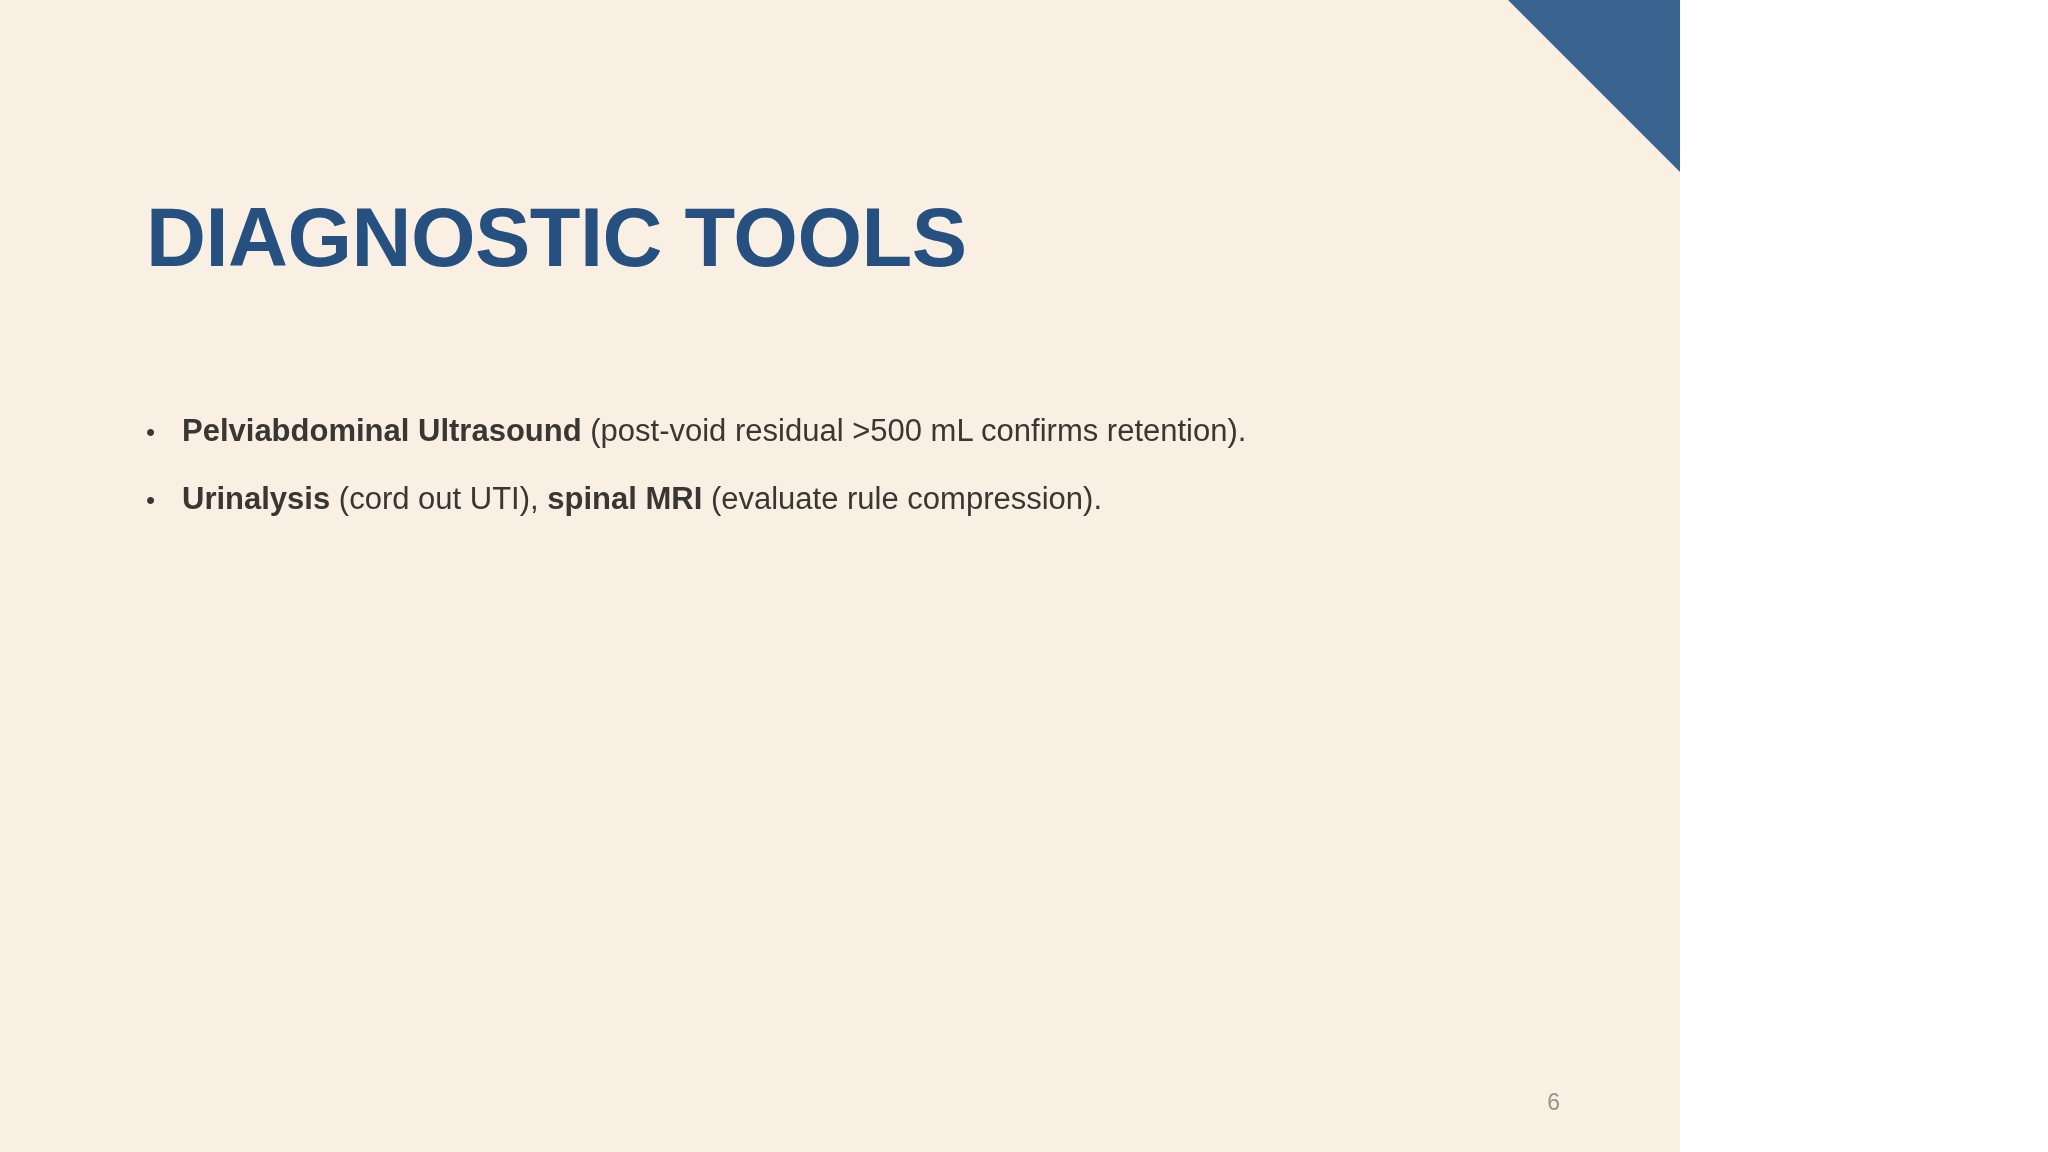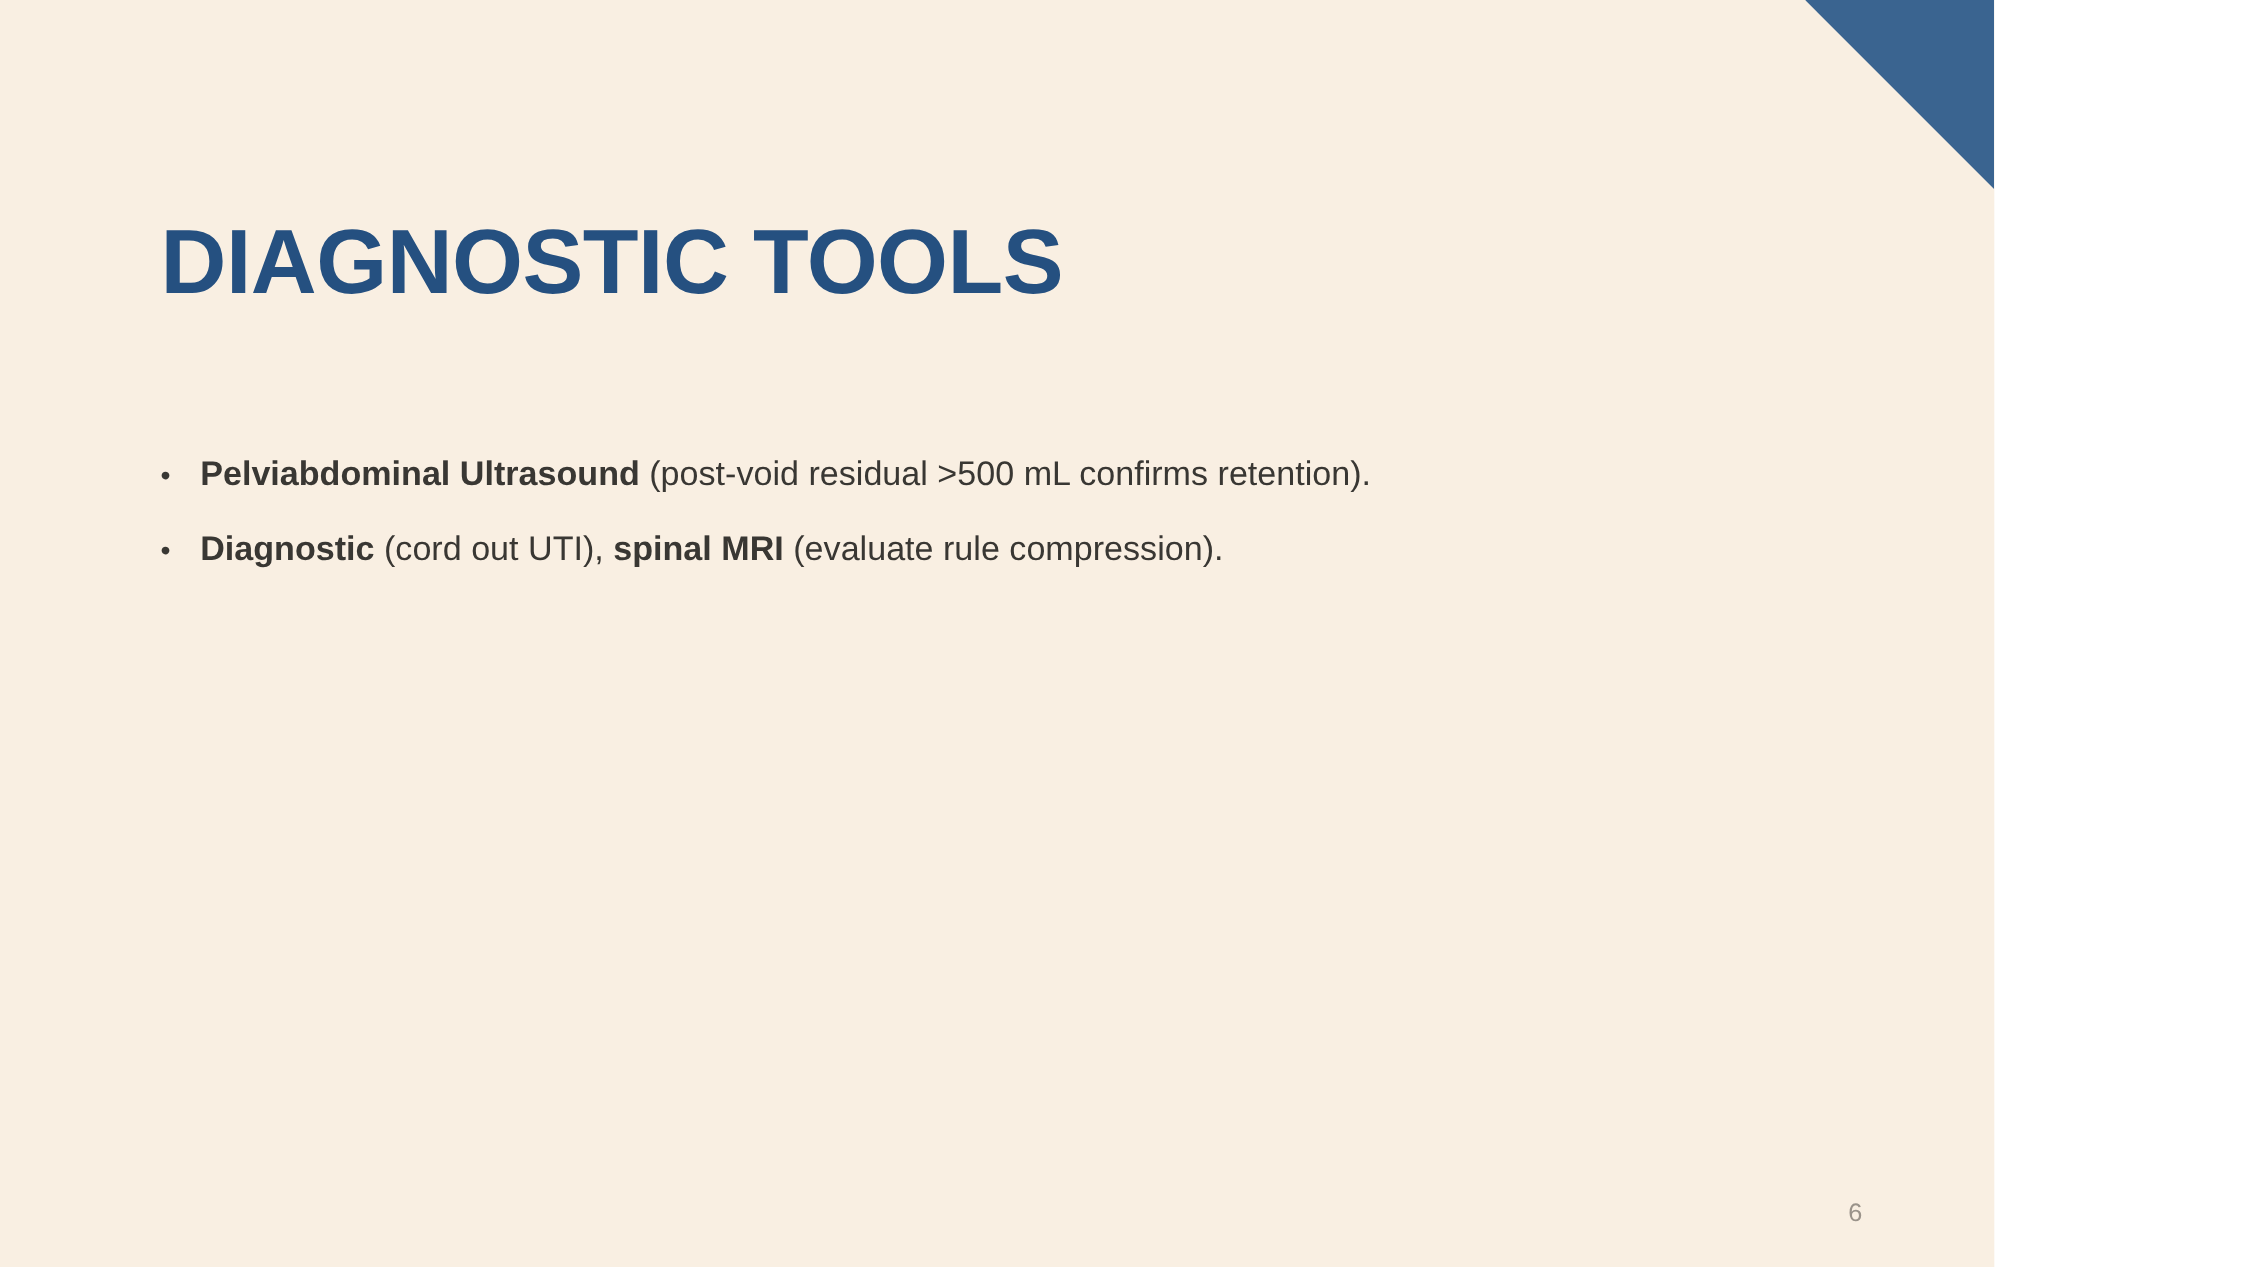--- a/index.html
+++ b/index.html
@@ -9,21 +9,21 @@
   }
   body {
     width: 2048px;
     height: 1152px;
     overflow: hidden;
     font-family: "Liberation Sans", sans-serif;
   }
 
   #slide {
     position: relative;
-    width: 1813px;
+    width: 1680px;
     height: 1152px;
     background: #f9efe2;
     overflow: hidden;
   }
 
   
   #corner-triangle {
     position: absolute;
     top: 0;
     right: 0;
@@ -103,19 +103,19 @@
 
   <h1 id="title">Diagnostic Tools</h1>
 
   <div id="bullets">
       <div class="bullet-row">
         <span class="bullet-marker">•</span>
         <span class="bullet-text"><span class="b">Pelviabdominal Ultrasound</span><span> (post-void residual &gt;500 mL confirms retention).</span></span>
       </div>
       <div class="bullet-row">
         <span class="bullet-marker">•</span>
-        <span class="bullet-text"><span class="b">Diagnostic</span><span> (cord out UTI), </span><span class="b">spinal MRI</span><span> (evaluate rule compression).</span></span>
+        <span class="bullet-text"><span class="b">Urinalysis</span><span> (cord out UTI), </span><span class="b">spinal MRI</span><span> (evaluate rule compression).</span></span>
       </div>
     </div>
 
   <div id="page-number">6</div>
 
 </div>
 
 </body></html>

